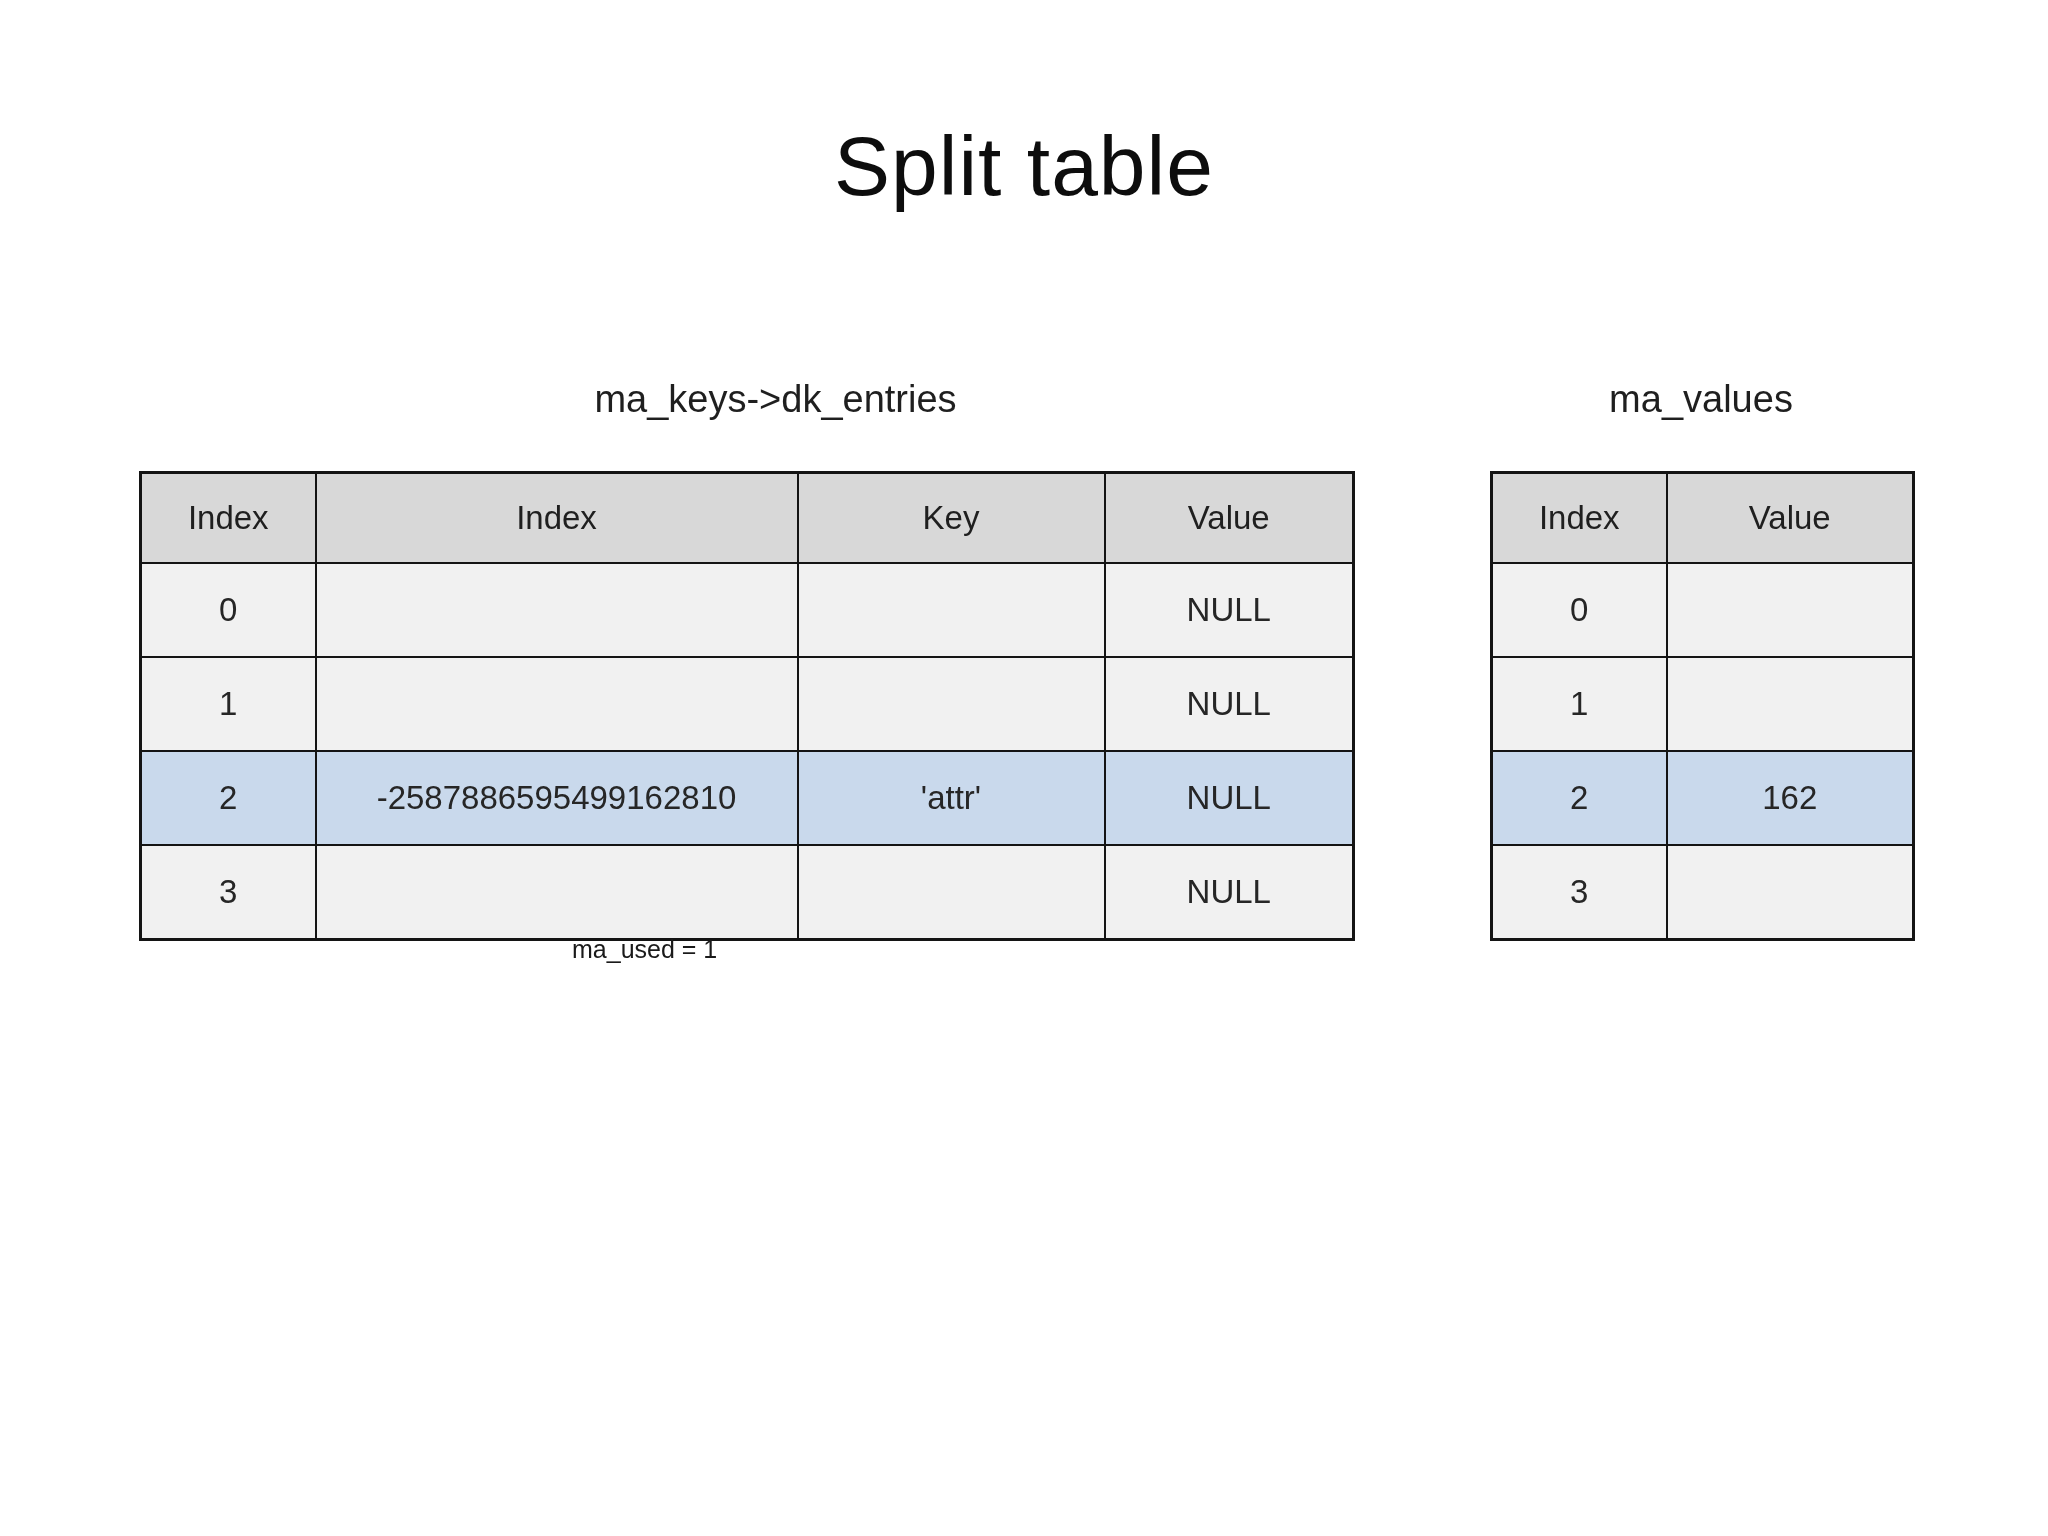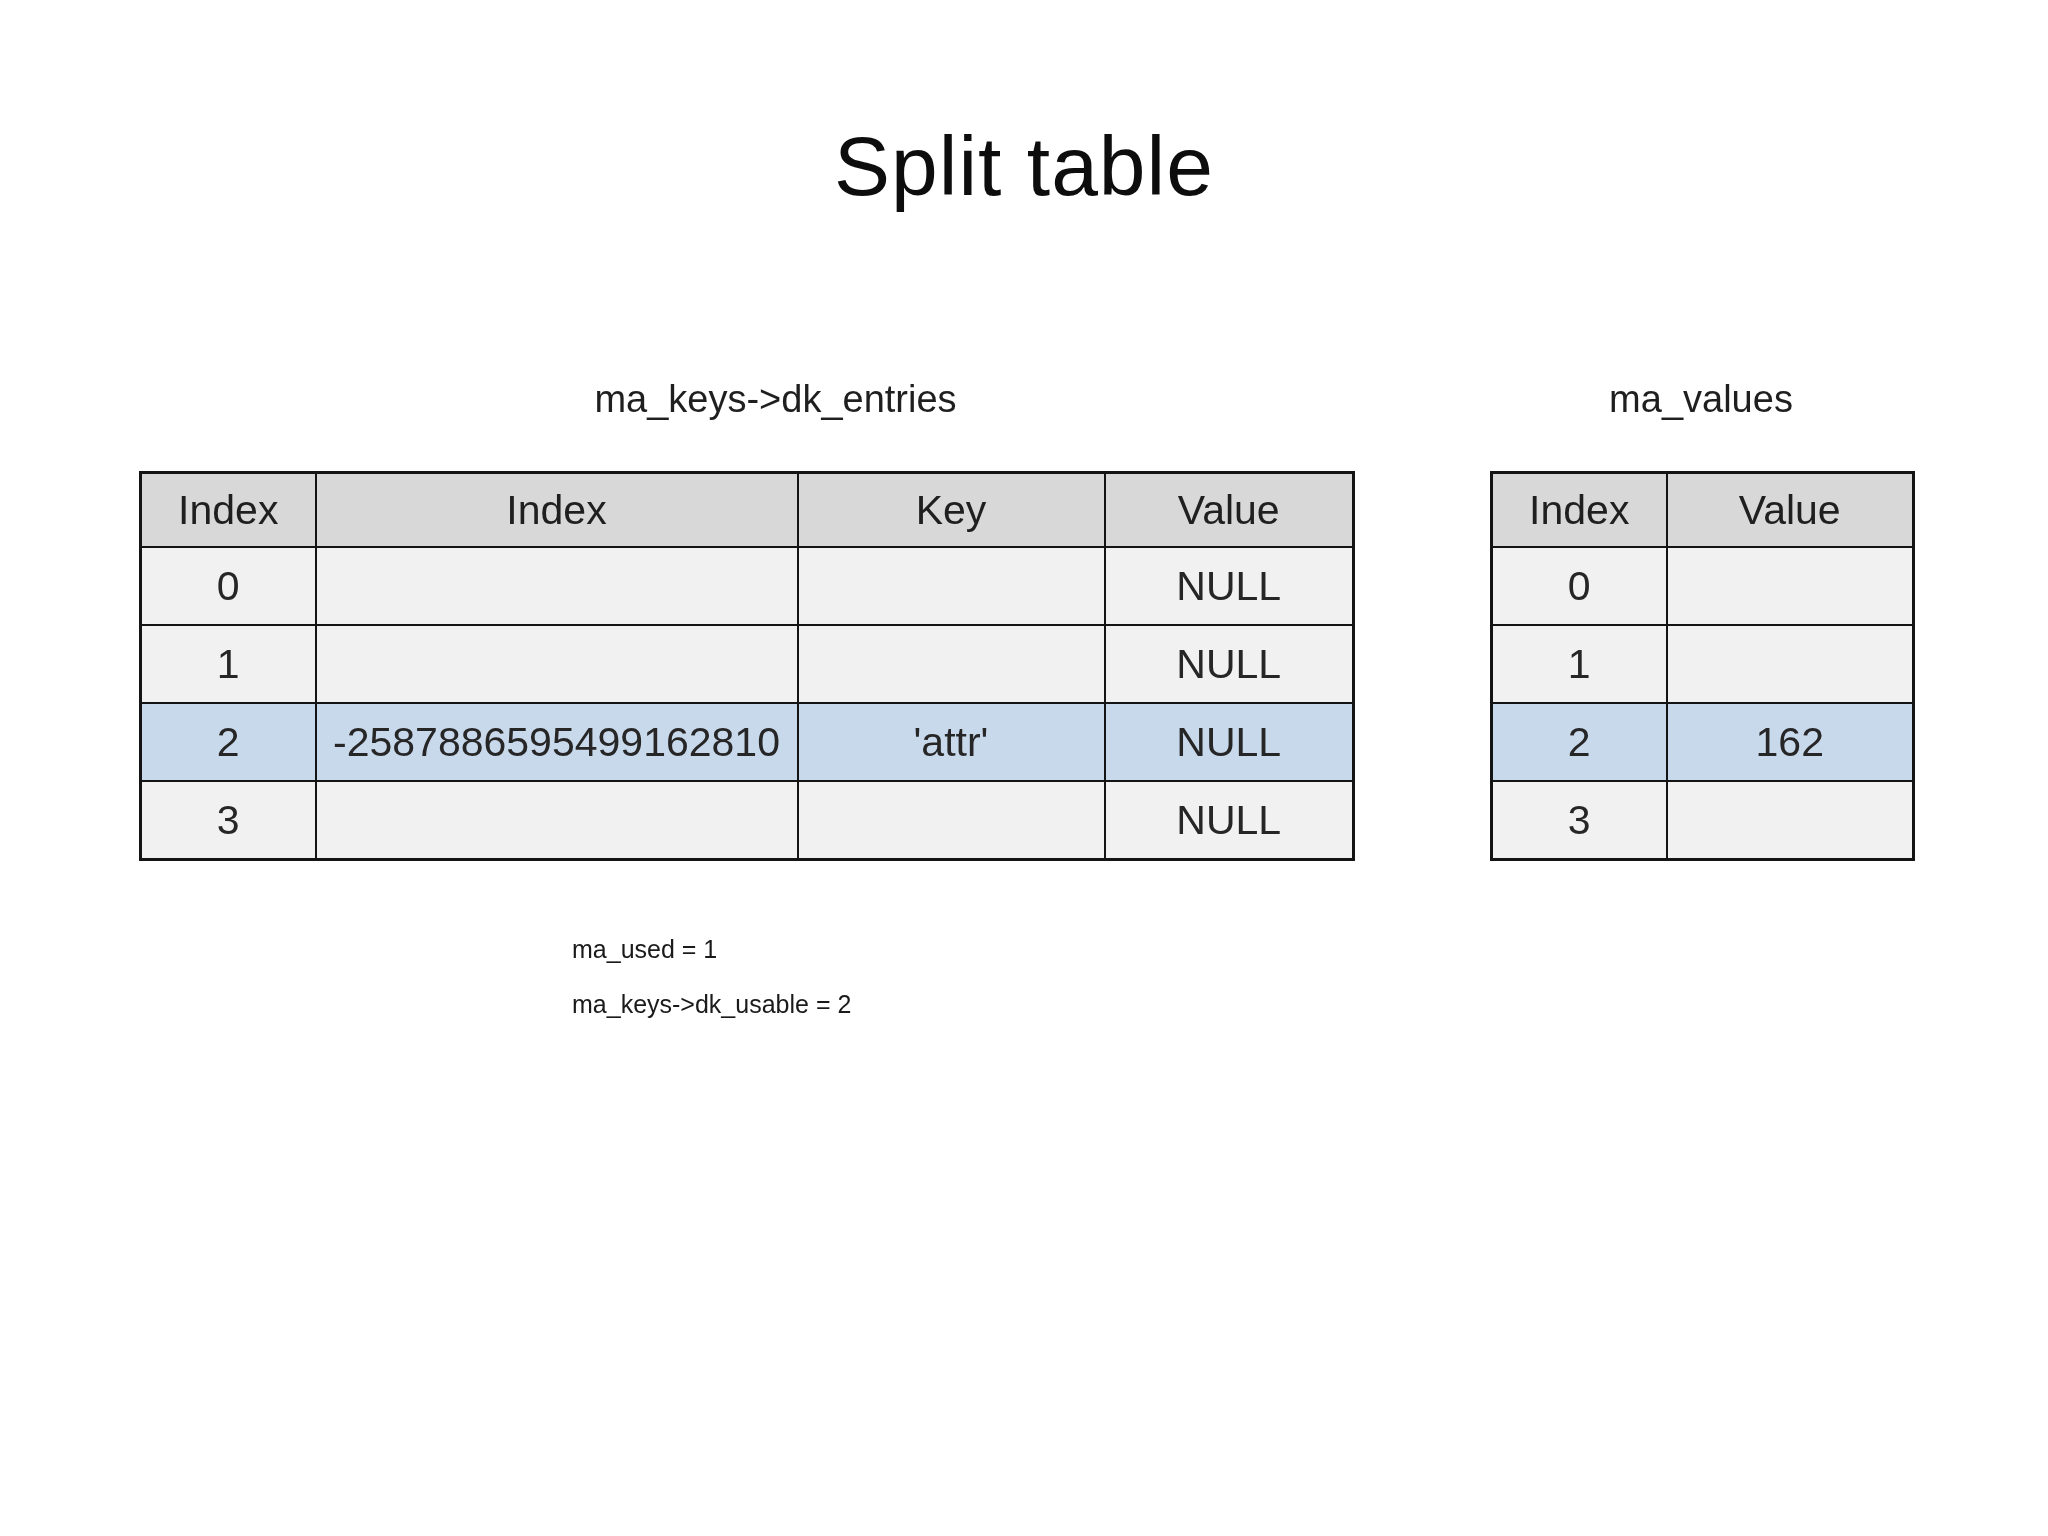--- a/index.html
+++ b/index.html
@@ -45,23 +45,23 @@
     table-layout: fixed;
     border: 3px solid var(--border, #141414);
   }
   table.entries { left: 139px; width: 1213px; }
   table.values  { left: 1490px; width: 422px; }
 
   table.datatable th, table.datatable td {
     border: 2px solid var(--border, #141414);
     text-align: center;
     vertical-align: middle;
-    font-size: 41px;
+    font-size: 33px;
     font-weight: 400;
-    padding: 0;
+    padding: 8px;
     overflow: hidden;
     white-space: nowrap;
   }
   table.datatable th {
     background: var(--header-bg, #d8d8d8);
     height: 72px;
     color: #1f1f1f;
   }
   table.datatable td {
     background: var(--row-bg, #f1f1f1);
@@ -171,17 +171,16 @@
     </tr>
     <tr>
       <td>3</td>
       <td></td>
     </tr>
   </tbody>
     </table>
 
   <div class="stats">
     <div>ma_used = 1</div>
-    <div>ma_keys-&gt;dk_usable = 2</div>
   </div>
 
 
 </div>
 
 </body></html>

